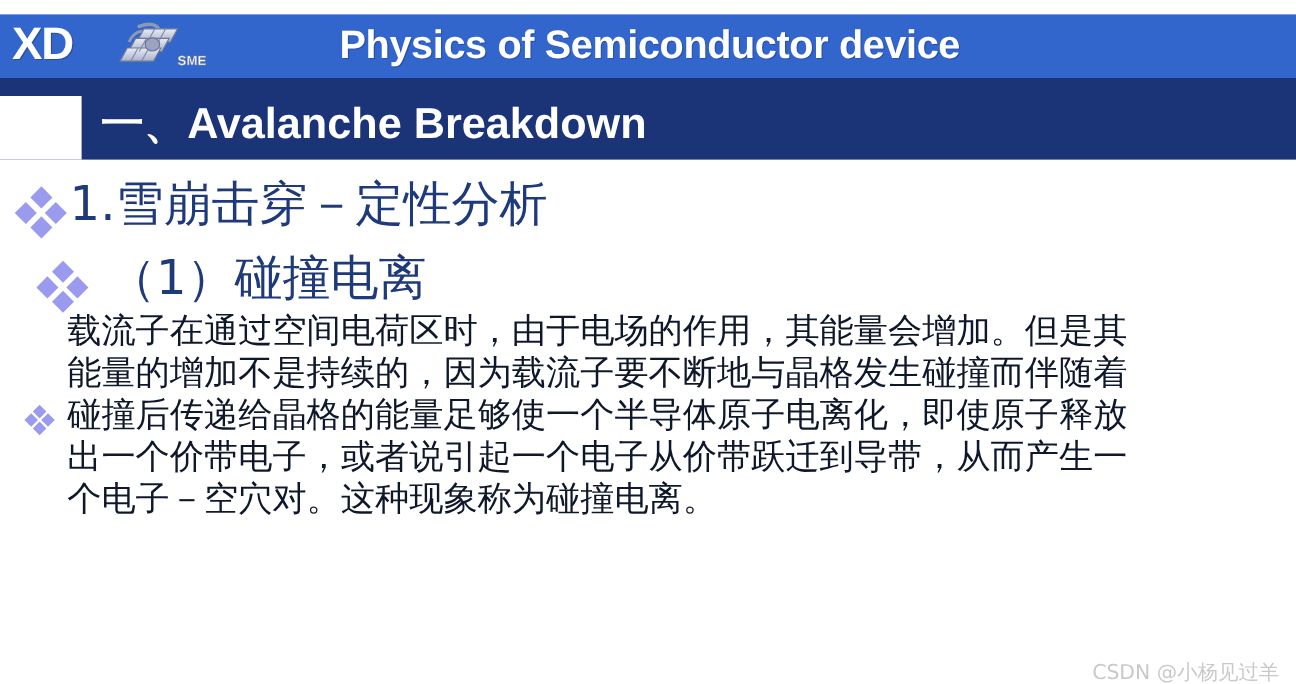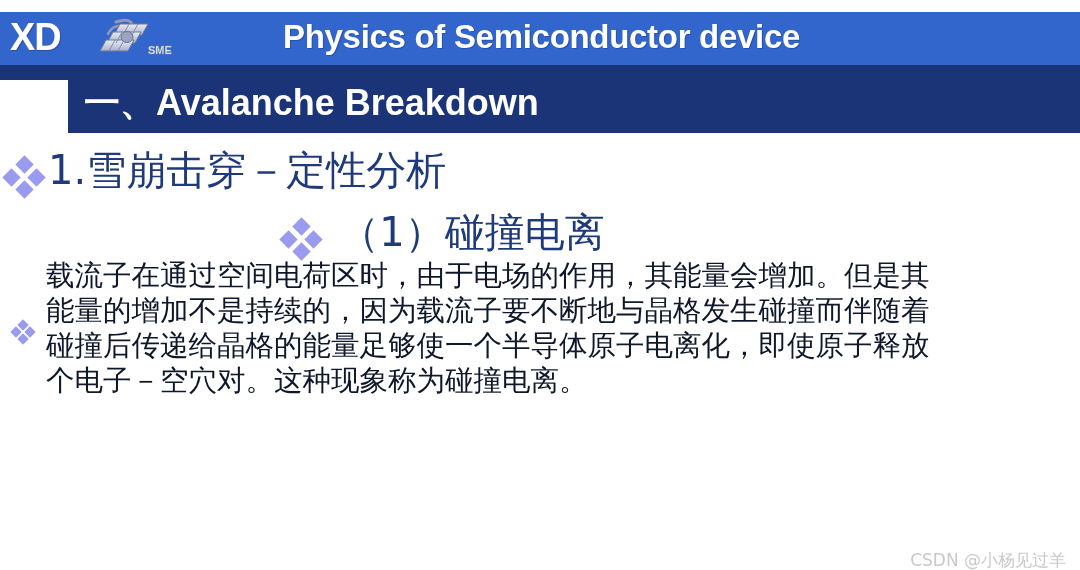--- a/index.html
+++ b/index.html
@@ -96,20 +96,21 @@
     white-space: nowrap;
     font-family: "Liberation Sans", "DejaVu Sans", sans-serif;
   }
 
   
   .content {
     position: absolute;
     left: 0;
     top: 128px;
     width: 864px;
+    padding-left: 10px;
   }
 
   .level1 {
     position: relative;
     display: flex;
     align-items: flex-start;
     color: #1F3A7A;
     font-size: 40px;
     line-height: 52px;
     font-family: "DejaVu Sans", "Liberation Sans", sans-serif;
@@ -120,21 +121,21 @@
     flex: 0 0 48px;
     display: flex;
     justify-content: center;
     padding-top: 14px;
   }
   .level1 .l1-text {
     white-space: pre;
   }
 
   #h1-row { margin-left: 0px; margin-top: 4px; }
-  #h2-row { margin-left: 18px; margin-top: 10px; justify-content: center; }
+  #h2-row { margin-left: 18px; margin-top: 10px; }
   #h2-row .l1-text { padding-left: 14px; }
 
   
   .para-row {
     position: relative;
     display: flex;
     align-items: center;
     color: #0f172a;
   }
   .para-row .bullet-wrap {
@@ -274,20 +275,21 @@
             <i class="t"></i>
             <i class="l"></i>
             <i class="r"></i>
             <i class="b"></i>
           </span>
       </span>
       <span class="para-text">
         <span class="pline">载流子在通过空间电荷区时，由于电场的作用，其能量会增加。但是其</span>
         <span class="pline">能量的增加不是持续的，因为载流子要不断地与晶格发生碰撞而伴随着</span>
         <span class="pline">碰撞后传递给晶格的能量足够使一个半导体原子电离化，即使原子释放</span>
+        <span class="pline">出一个价带电子，或者说引起一个电子从价带跃迁到导带，从而产生一</span>
         <span class="pline">个电子－空穴对。这种现象称为碰撞电离。</span>
       </span>
     </div>
 
   </div>
 
   <div class="watermark">CSDN @小杨见过羊</div>
 
 </div>
 

